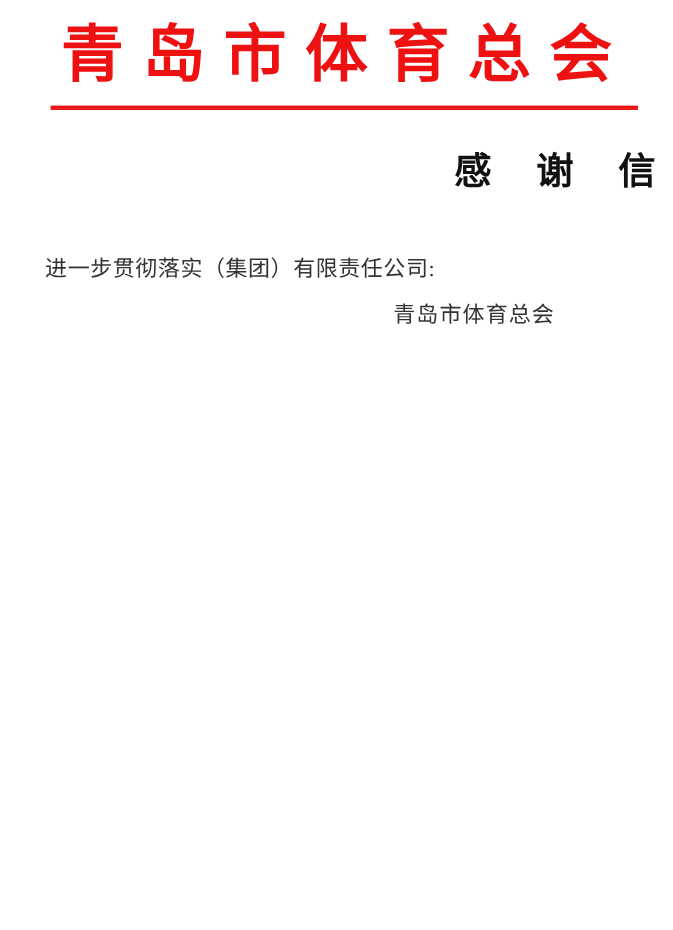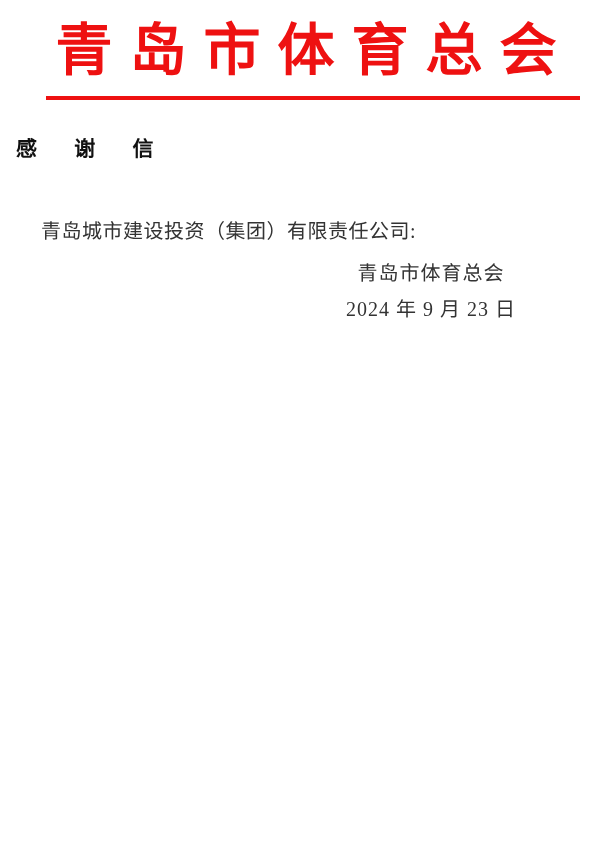--- a/index.html
+++ b/index.html
@@ -34,23 +34,23 @@
   }
   .double-rule {
     margin: 15px 32px 0 46px;
     height: 4px;
     border-top: 3.5px solid var(--red);
     border-bottom: 1.5px solid var(--red);
   }
   
   .letter-title {
     margin-top: 38px;
-    text-align: left;
+    text-align: right;
     color: #111111;
-    font-size: 21px;
+    font-size: 34px;
     font-weight: bold;
     letter-spacing: 16px;
     padding-left: 16px;
     line-height: 1.1;
   }
   
   .letter-body {
     margin: 52px 34px 0 41px;
     color: var(--text);
     font-size: 20px;
@@ -85,21 +85,20 @@
 <div class="page">
 
   <header>
     <h1 class="letterhead-name">青岛市体育总会</h1>
     <div class="double-rule"></div>
   </header>
 
   <h2 class="letter-title">感 谢 信</h2>
 
   <main class="letter-body">
-    <p class="salutation">青岛城市建设投资（集团）有限责任公司:</p>
+    <p class="salutation">进一步贯彻落实（集团）有限责任公司:</p>
   </main>
 
   <div class="sign-block">
     <div>青岛市体育总会</div>
-    <div>2024 年 9 月 23 日</div>
   </div>
 
 </div>
 
 </body></html>

